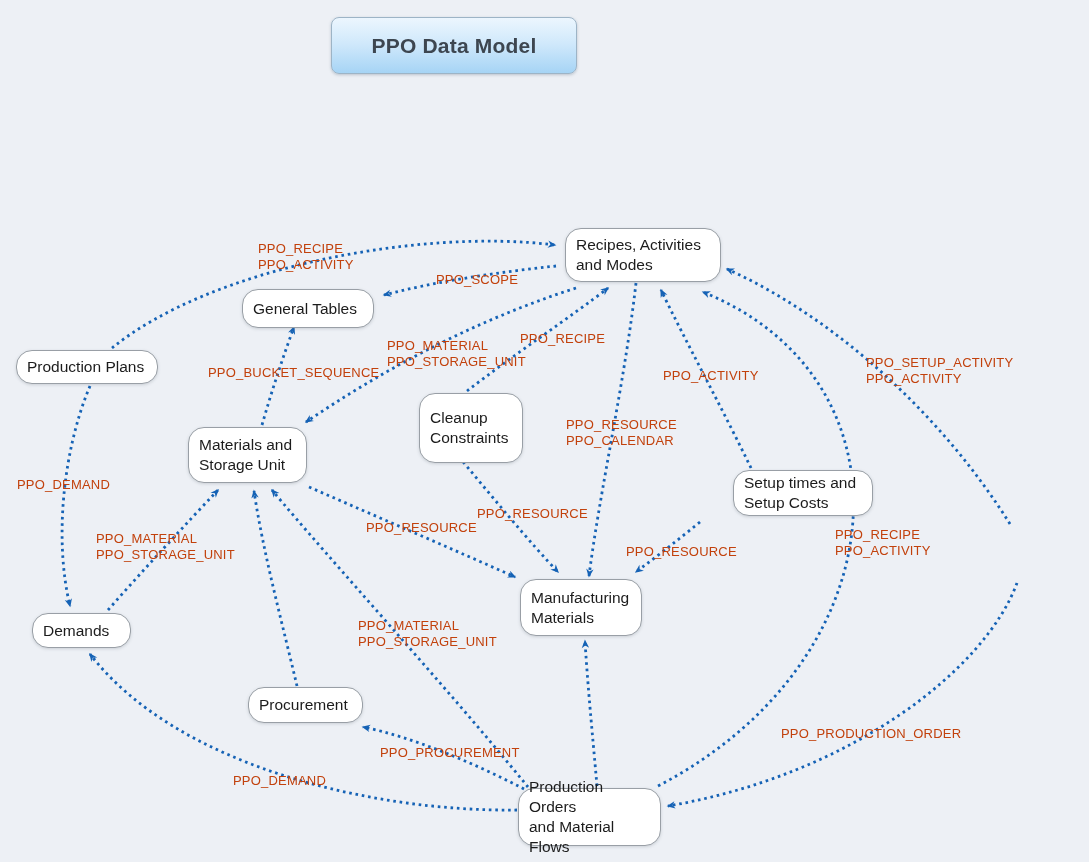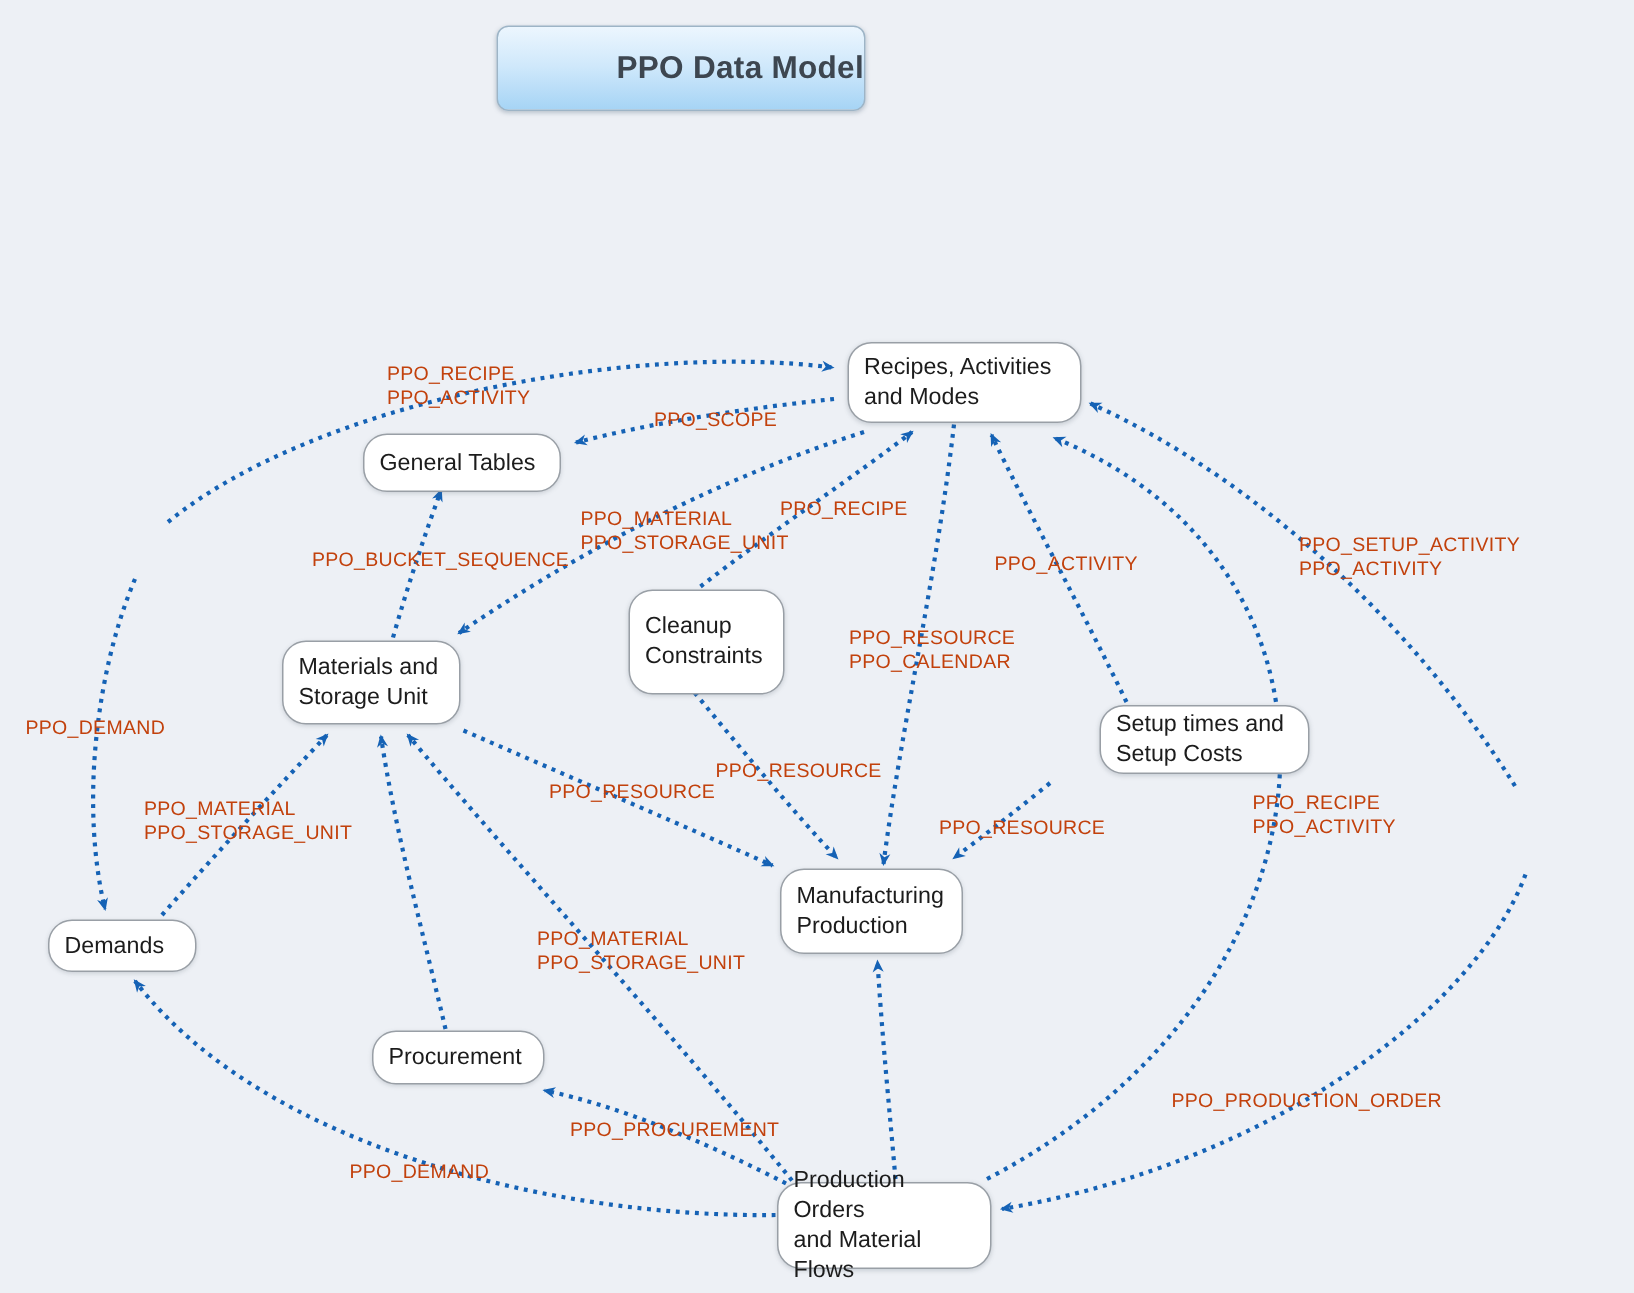--- a/index.html
+++ b/index.html
@@ -15,21 +15,21 @@
     padding:2px 10px;
     box-shadow:0 1px 3px rgba(100,110,125,.25);
   }
   .node-label{
     white-space:pre-line;font-size:15.5px;line-height:1.28;color:#1c1c1c;
   }
   .title-box{
     position:absolute;box-sizing:border-box;
     border:1px solid #9db4c6;border-radius:8px;
     background:linear-gradient(to bottom,#ecf6fe 0%,#cfe8fb 48%,#a6d4f5 100%);
-    display:flex;align-items:center;justify-content:flex-end;
+    display:flex;align-items:center;justify-content:center;
     box-shadow:0 1px 3px rgba(90,110,130,.35);
   }
   .title-label{font-size:21px;font-weight:bold;color:#3d4650;letter-spacing:.2px;}
   .edge-label{
     position:absolute;white-space:pre-line;font-size:13px;line-height:1.22;
     color:#c2410c;letter-spacing:.2px;
   }
   .edge-path{fill:none;stroke:#1562b5;stroke-width:2.8;stroke-dasharray:2.6 3.8;stroke-linecap:butt;}
 </style>
 </head>
@@ -69,38 +69,41 @@
     <span class="title-label">PPO Data Model</span>
   </div>
 
   <div class="node" style="left:565px;top:228px;width:156px;height:54px">
     <span class="node-label">Recipes, Activities
 and Modes</span>
   </div>
   <div class="node" style="left:242px;top:289px;width:132px;height:39px">
     <span class="node-label">General Tables</span>
   </div>
+  <div class="node" style="left:16px;top:350px;width:142px;height:34px">
+    <span class="node-label">Production Plans</span>
+  </div>
   <div class="node" style="left:188px;top:427px;width:119px;height:56px">
     <span class="node-label">Materials and
 Storage Unit</span>
   </div>
   <div class="node" style="left:419px;top:393px;width:104px;height:70px">
     <span class="node-label">Cleanup
 Constraints</span>
   </div>
   <div class="node" style="left:733px;top:470px;width:140px;height:46px">
     <span class="node-label">Setup times and
 Setup Costs</span>
   </div>
   <div class="node" style="left:32px;top:613px;width:99px;height:35px">
     <span class="node-label">Demands</span>
   </div>
   <div class="node" style="left:520px;top:579px;width:122px;height:57px">
     <span class="node-label">Manufacturing
-Production</span>
+Materials</span>
   </div>
   <div class="node" style="left:248px;top:687px;width:115px;height:36px">
     <span class="node-label">Procurement</span>
   </div>
   <div class="node" style="left:518px;top:788px;width:143px;height:58px">
     <span class="node-label">Production Orders
 and Material Flows</span>
   </div>
 
   <div class="edge-label" style="left:258px;top:241px">PPO_RECIPE

